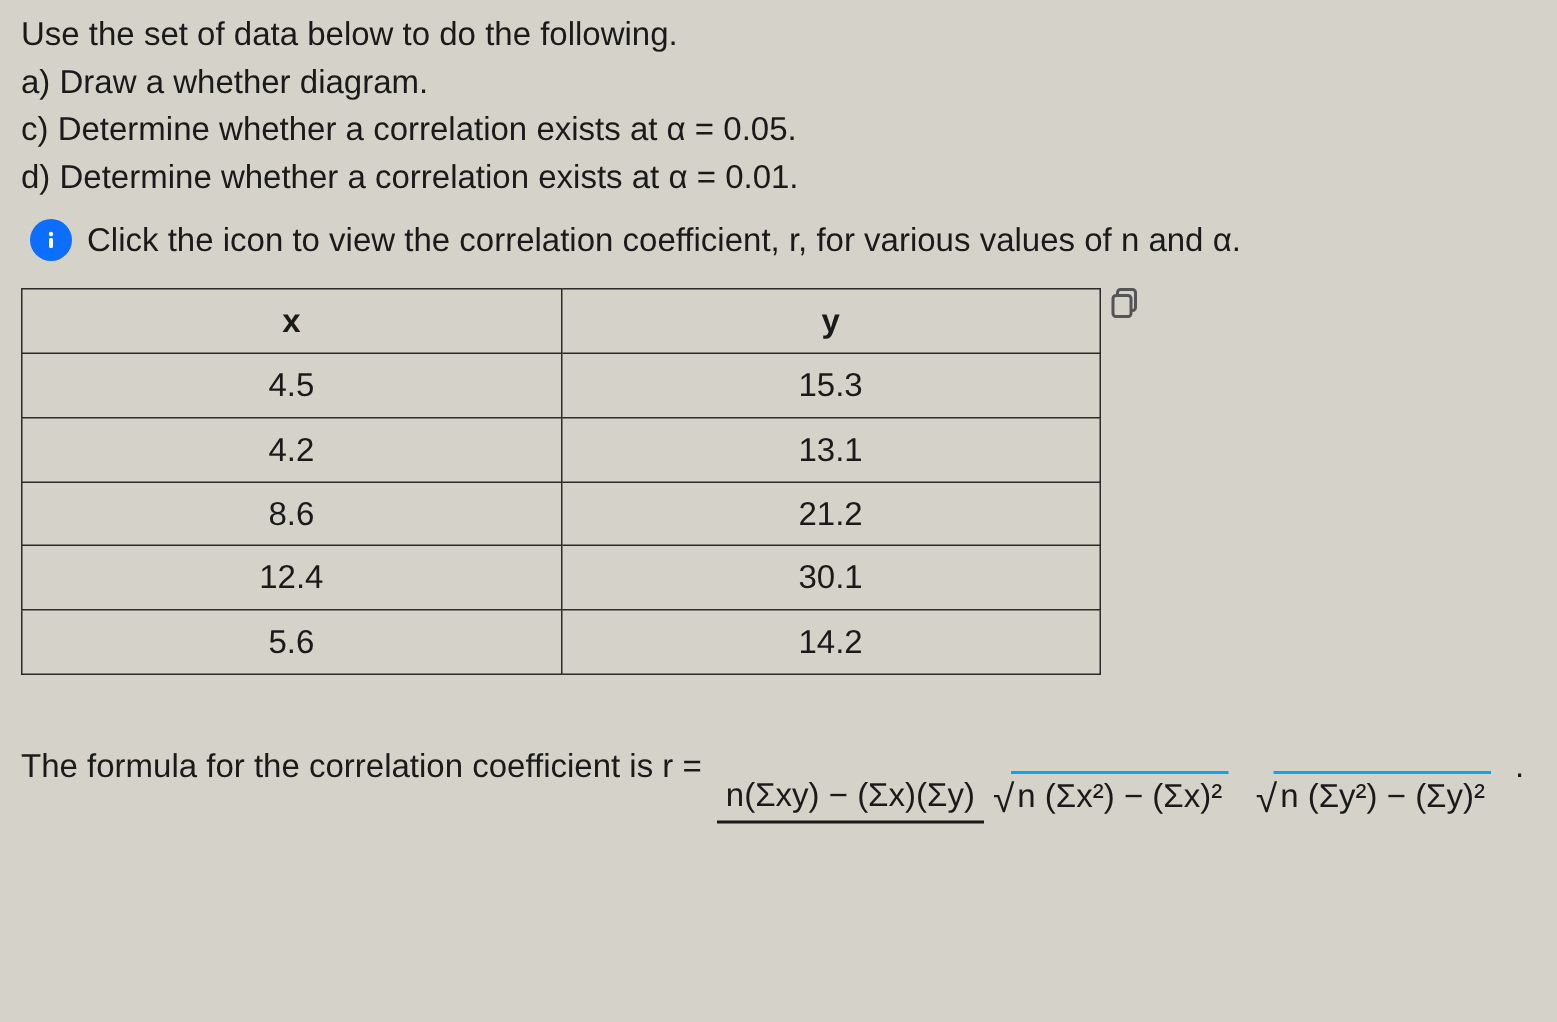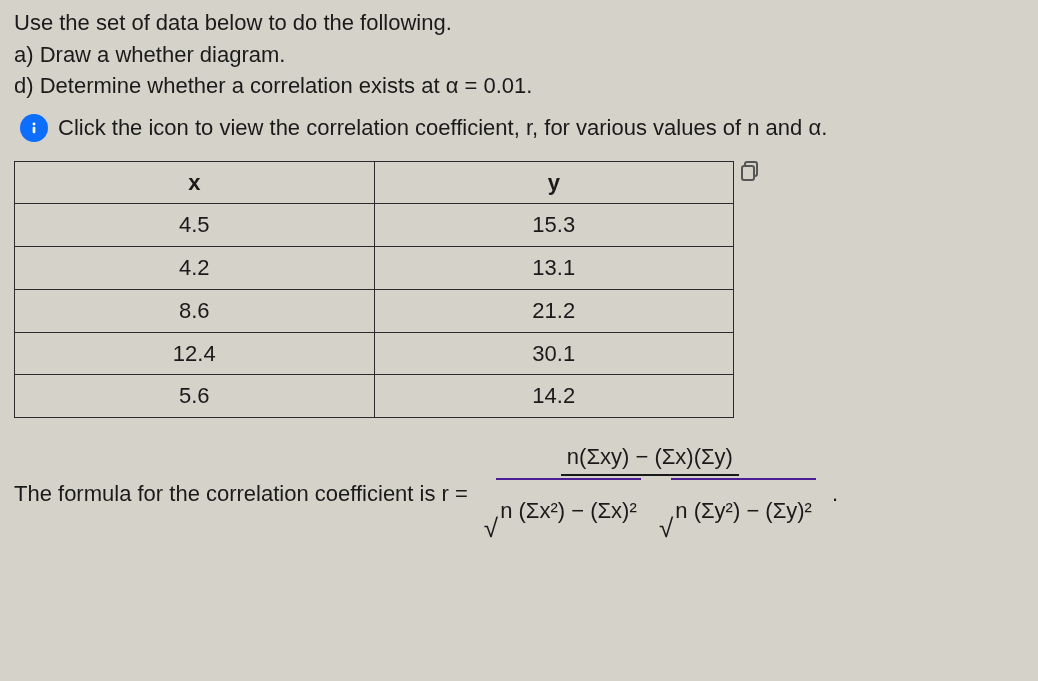--- a/index.html
+++ b/index.html
@@ -57,51 +57,53 @@
     }
     .copy-icon svg { width: 26px; height: 24px; }
     .formula-row {
       display: flex;
       align-items: center;
       gap: 10px;
       margin-top: 8px;
     }
     .frac {
       display: inline-flex;
-      flex-direction: column;
+      flex-direction: row;
       align-items: center;
       font-size: 22px;
+      margin-top: 40px;
     }
     .frac .num, .frac .den {
       padding: 2px 6px;
       white-space: nowrap;
     }
     .frac .num { border-bottom: 2px solid #1a1a1a; }
     .sqrt {
       display: inline-flex;
       align-items: flex-start;
     }
     .sqrt .radical {
       font-size: 26px;
       line-height: 1;
       align-self: flex-end;
       margin-right: -2px;
     }
     .sqrt .radicand {
-      border-top: 2px solid #4c1d95;
-      padding: 16px 4px;
+      border-top: 2px solid #0ea5e9;
+      padding: 0 4px;
       white-space: nowrap;
     }
   </style>
 </head>
 <body>
 
 <div class="section">
   <div class="line">Use the set of data below to do the following.</div>
   <div class="line">a) Draw a whether diagram.</div>
+  <div class="line">c) Determine whether a correlation exists at α = 0.05.</div>
   <div class="line">d) Determine whether a correlation exists at α = 0.01.</div>
 </div>
 
 <div class="info-row">
   <span class="info-icon">
     <svg viewBox="0 0 24 24" fill="none">
       <circle cx="12" cy="6" r="2.2" fill="#fff"></circle>
       <rect x="10" y="10" width="4" height="10" rx="1.5" fill="#fff"></rect>
     </svg>
   </span>

